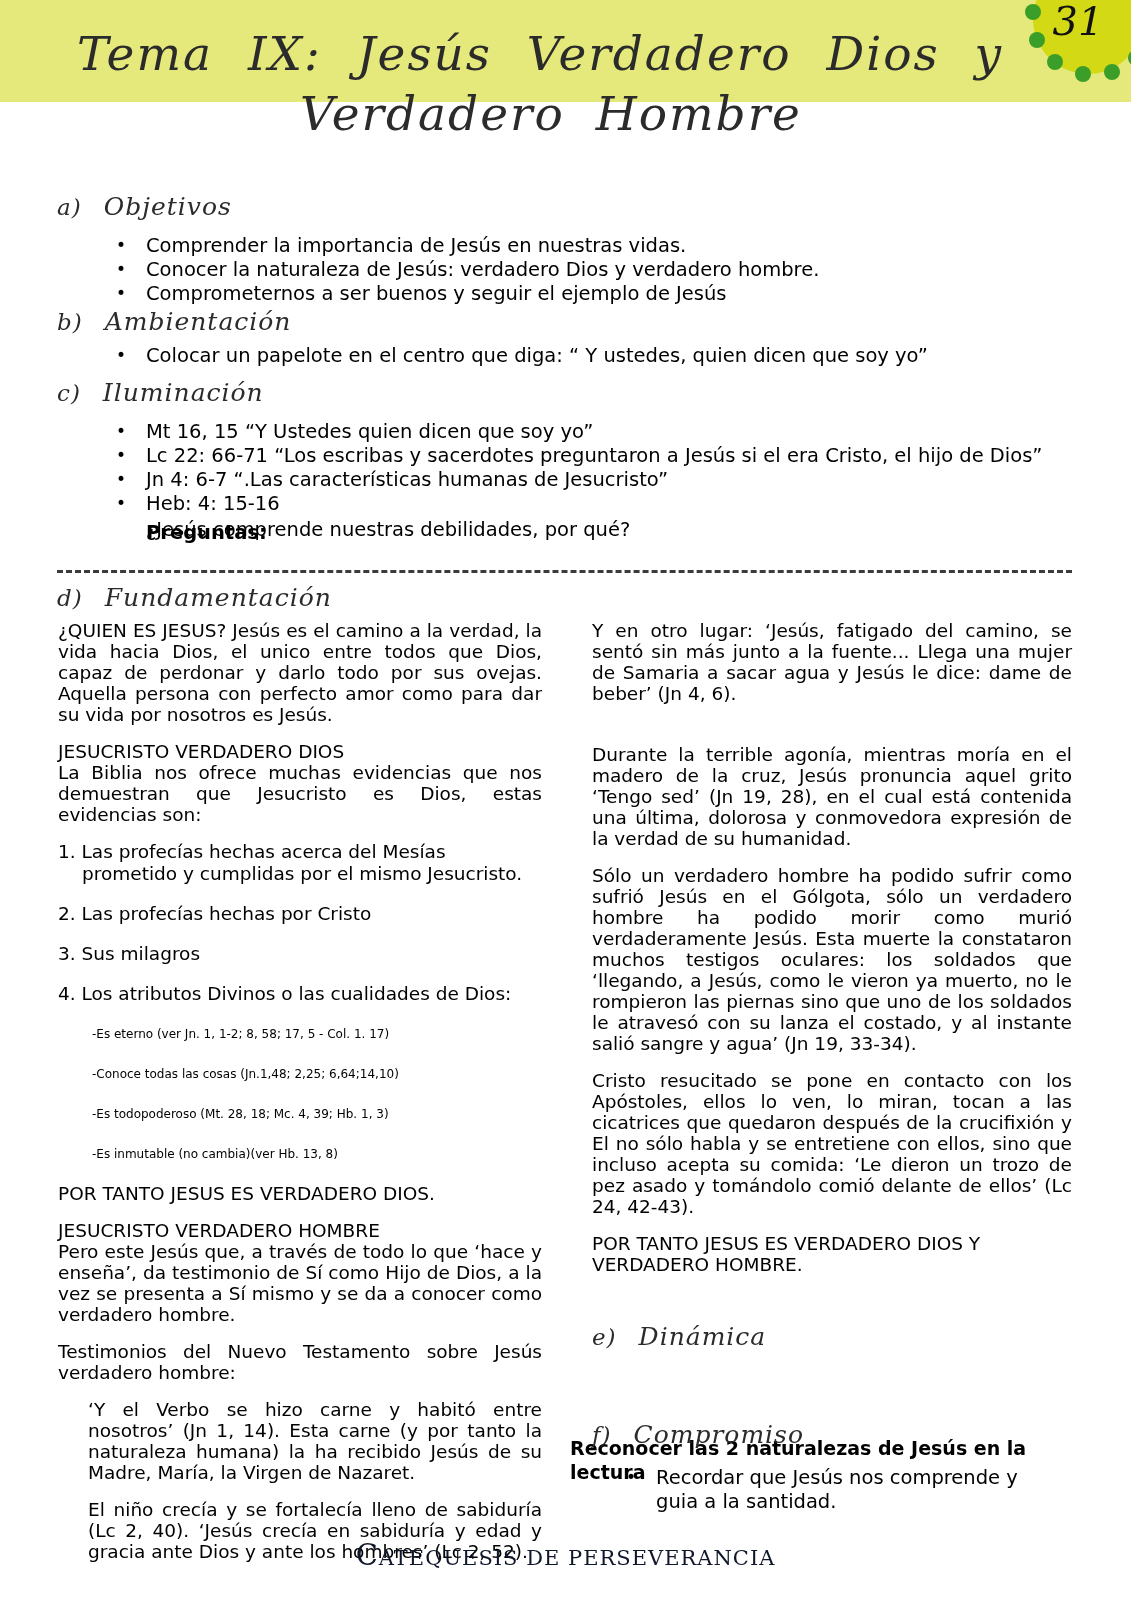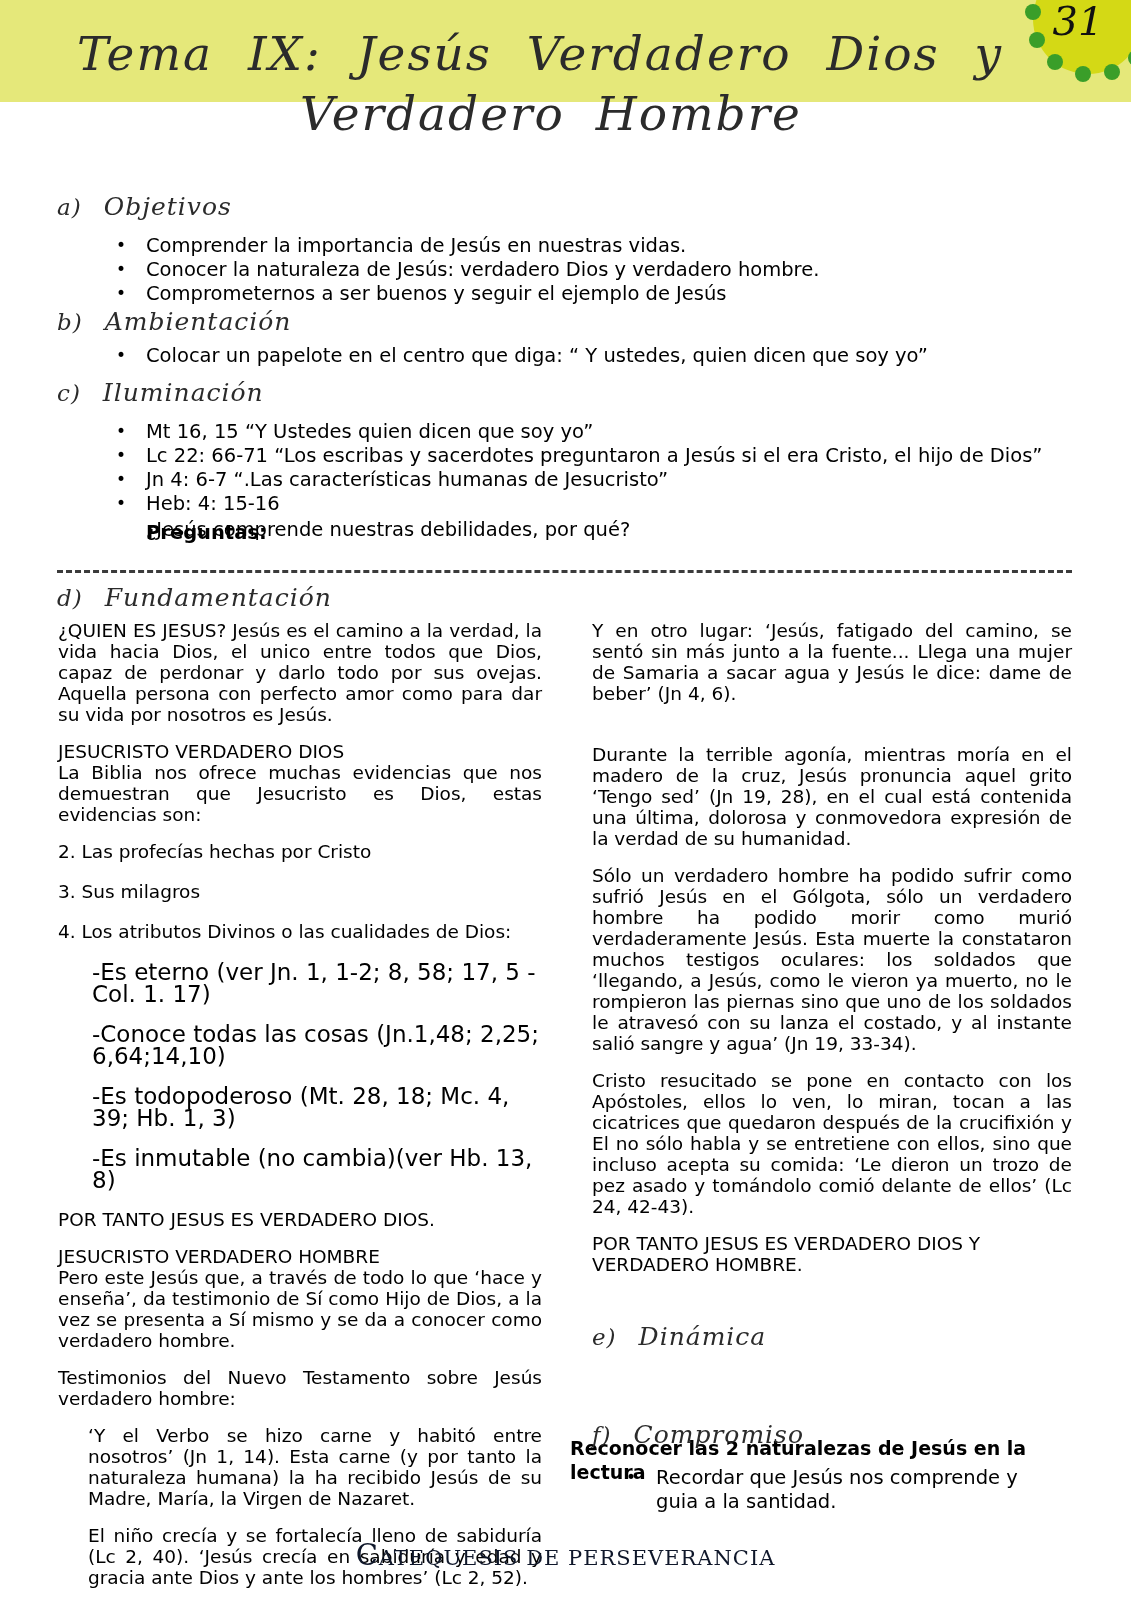--- a/index.html
+++ b/index.html
@@ -154,21 +154,21 @@
   }
   .numitem {
     font-size: 18.5px;
     line-height: 22px;
     margin: 0 0 18px 0;
     padding-left: 24px;
     text-indent: -24px;
     font-family: "DejaVu Sans", sans-serif;
   }
   .subitem {
-    font-size: 23px;
+    font-size: 12px;
     line-height: 22px;
     margin: 0 0 18px 0;
     padding-left: 34px;
     font-family: "DejaVu Sans", sans-serif;
   }
   .quote {
     font-size: 18.5px;
     line-height: 21px;
     text-align: justify;
     margin: 0 0 16px 0;
@@ -252,20 +252,21 @@
 <div id="divider"></div>
 
 <div class="abs sec-head" style="left:57px;top:583px;">
   <span class="ltr">d)</span><span>Fundamentación</span>
 </div>
 
 <div id="col-left">
   <p class="para">¿QUIEN ES JESUS? Jesús es el camino a la verdad, la vida hacia Dios, el unico entre todos que Dios, capaz de perdonar y darlo todo por sus ovejas. Aquella persona con perfecto amor como para dar su vida por nosotros es Jesús.</p>
   <p class="caps">JESUCRISTO VERDADERO DIOS</p>
   <p class="para">La Biblia nos ofrece muchas evidencias que nos demuestran que Jesucristo es Dios, estas evidencias son:</p>
+  <p class="numitem">1. Las profecías hechas acerca del Mesías prometido y cumplidas por el mismo Jesucristo.</p>
   <p class="numitem">2. Las profecías hechas por Cristo</p>
   <p class="numitem">3. Sus milagros</p>
   <p class="numitem">4. Los atributos Divinos o las cualidades de Dios:</p>
   <p class="subitem">-Es eterno (ver Jn. 1, 1-2; 8, 58; 17, 5 - Col. 1. 17)</p>
   <p class="subitem">-Conoce todas las cosas (Jn.1,48; 2,25; 6,64;14,10)</p>
   <p class="subitem">-Es todopoderoso (Mt. 28, 18; Mc. 4, 39; Hb. 1, 3)</p>
   <p class="subitem">-Es inmutable (no cambia)(ver Hb. 13, 8)</p>
   <p class="caps" style="margin-bottom:16px;">POR TANTO JESUS ES VERDADERO DIOS.</p>
   <p class="caps">JESUCRISTO VERDADERO HOMBRE</p>
   <p class="para">Pero este Jesús que, a través de todo lo que ‘hace y enseña’, da testimonio de Sí como Hijo de Dios, a la vez se presenta a Sí mismo y se da a conocer como verdadero hombre.</p>

